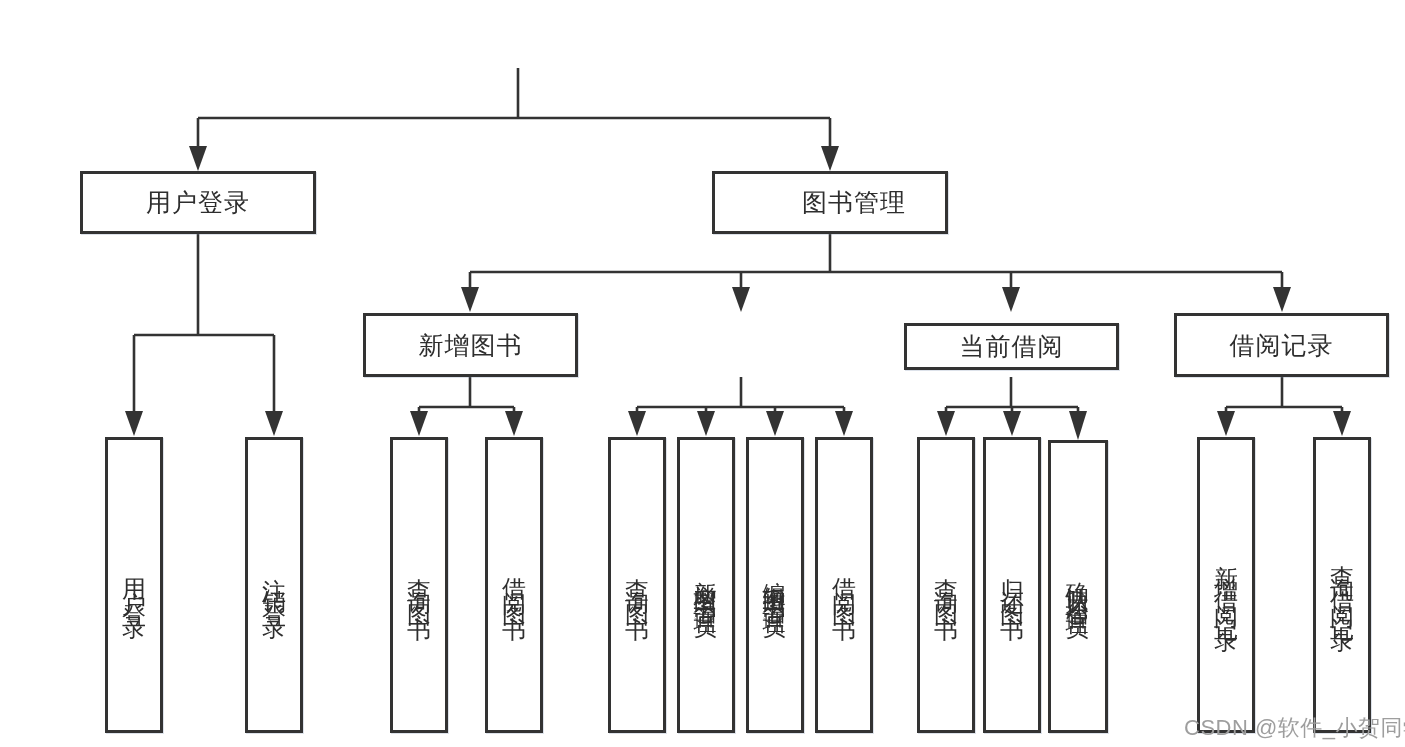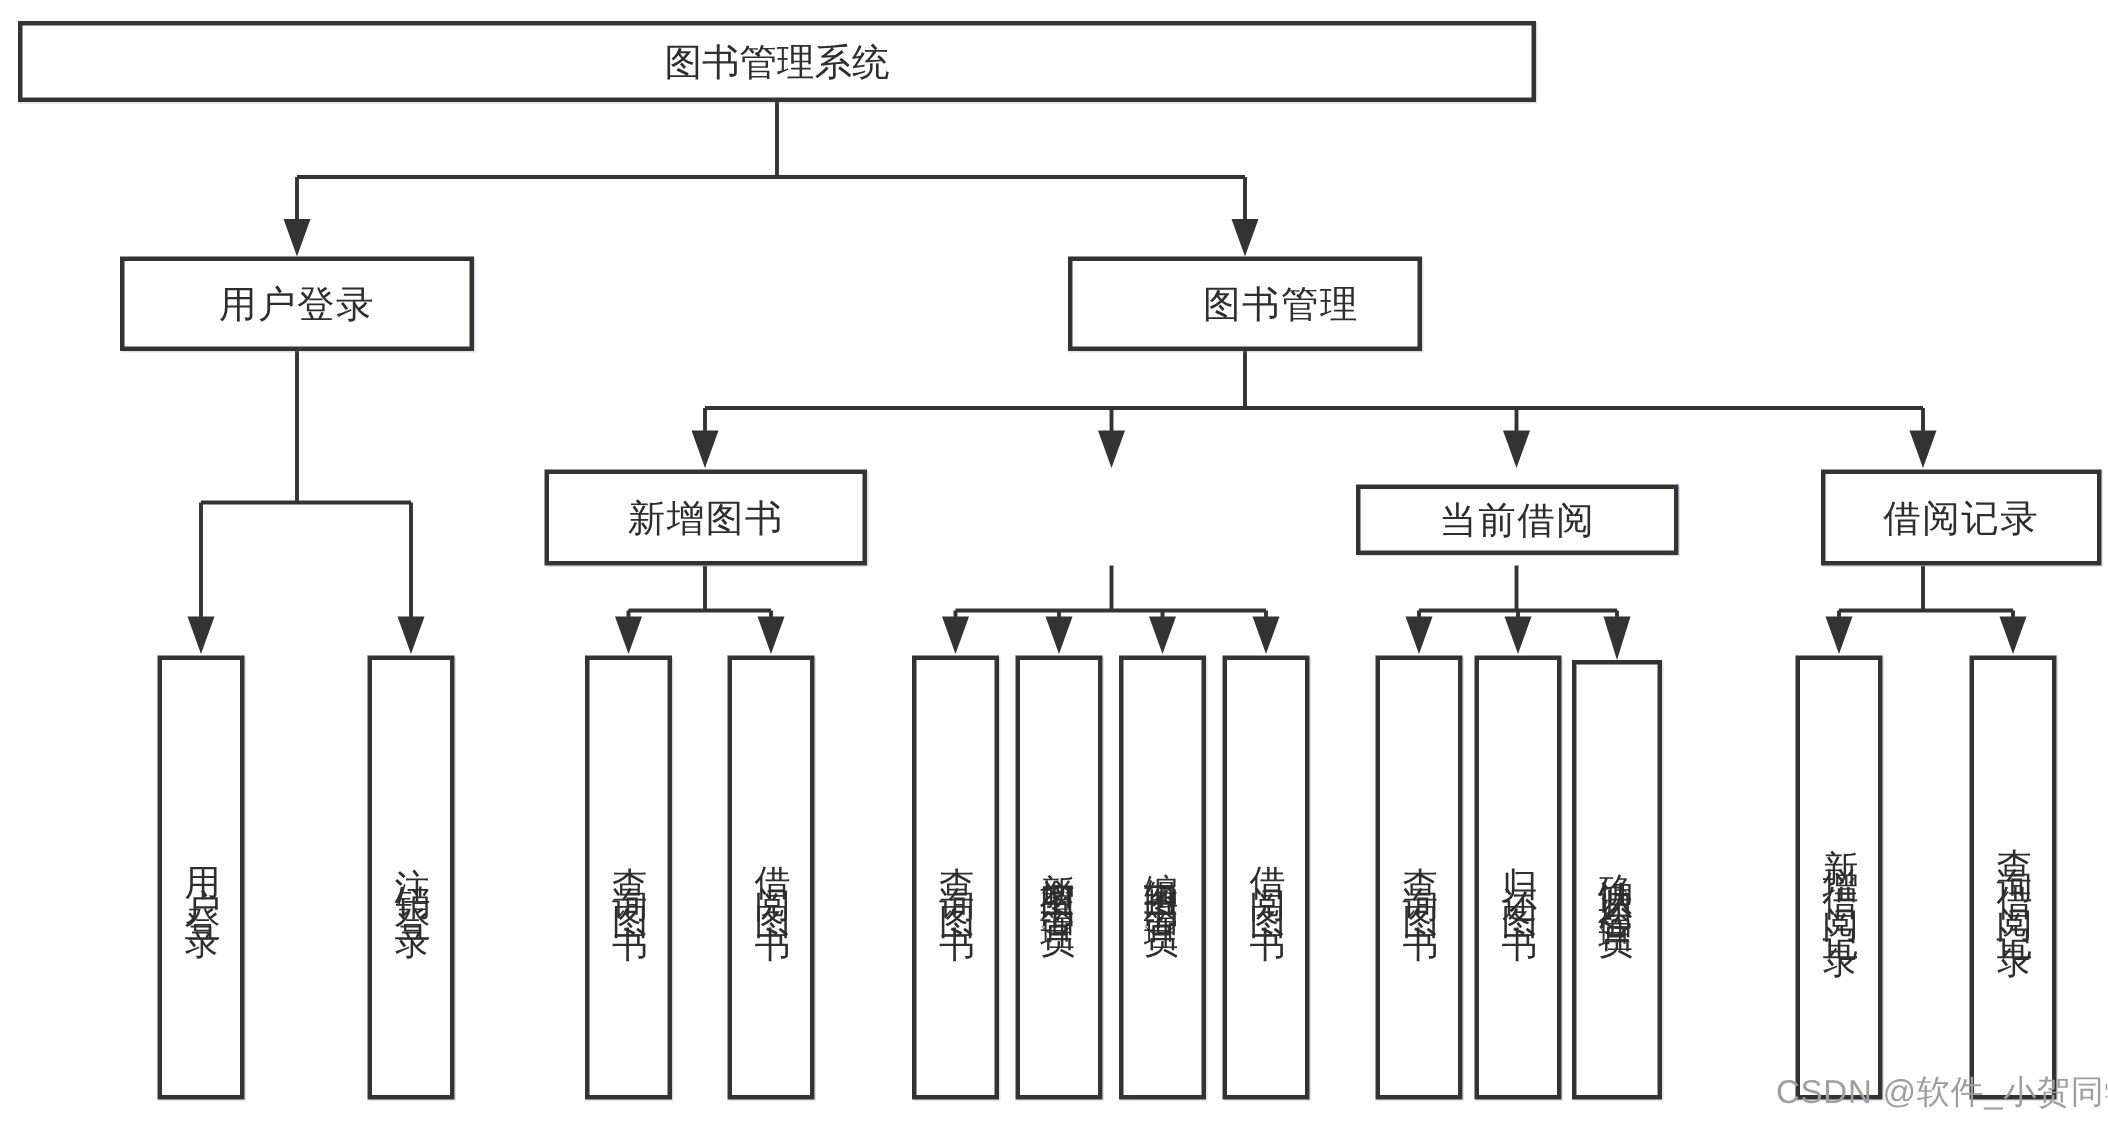--- a/index.html
+++ b/index.html
@@ -102,28 +102,27 @@
     <polygon points="1069,411 1087,411 1078,440"></polygon>
 
     <line x1="1282" y1="377" x2="1282" y2="407"></line>
     <line x1="1226" y1="407" x2="1342" y2="407"></line>
     <line x1="1226" y1="407" x2="1226" y2="412"></line>
     <polygon points="1217,411 1235,411 1226,436"></polygon>
     <line x1="1342" y1="407" x2="1342" y2="412"></line>
     <polygon points="1333,411 1351,411 1342,436"></polygon>
   </svg>
 
-  <div class="box root" style="left:12px;top:14px;width:1012px;height:54px;">图书管理系统</div>
 
   <div class="box hbox" style="left:80px;top:171px;width:236px;height:63px;">用户登录</div>
   <div class="box hbox" style="left:712px;top:171px;width:236px;height:63px;padding-left:48px;">图书管理</div>
 
   <div class="box hbox" style="left:363px;top:313px;width:215px;height:64px;">新增图书</div>
   <div class="box hbox" style="left:904px;top:323px;width:215px;height:47px;">当前借阅</div>
-  <div class="box hbox" style="left:1174px;top:313px;width:187px;height:64px;margin-left:40px;">借阅记录</div>
+  <div class="box hbox" style="left:1174px;top:313px;width:215px;height:64px;">借阅记录</div>
 
   <div class="box vbox" style="left:105px;top:437px;width:58px;height:296px;">
     <span>用户登录</span>
   </div>
   <div class="box vbox" style="left:245px;top:437px;width:58px;height:296px;">
     <span>注销登录</span>
   </div>
   <div class="box vbox" style="left:390px;top:437px;width:58px;height:296px;">
     <span>查询图书</span>
   </div>

